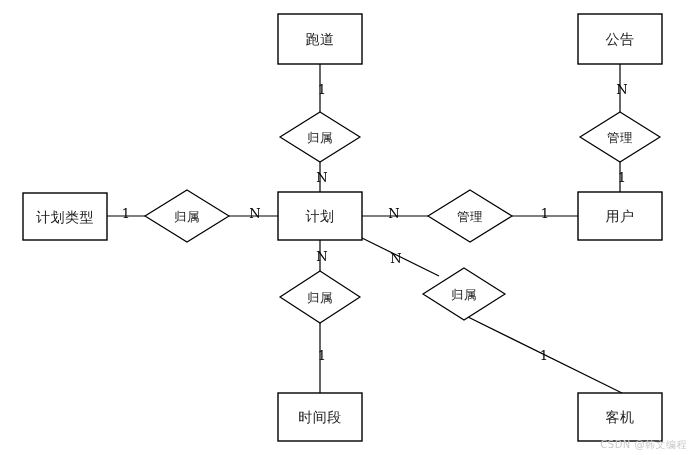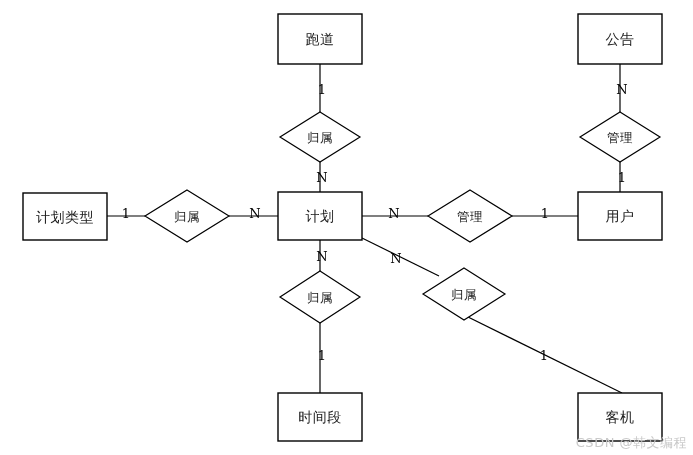--- a/index.html
+++ b/index.html
@@ -60,21 +60,21 @@
     font-size: 13px;
     fill: #000000;
     text-anchor: middle;
     dominant-baseline: middle;
   }
   .watermark-text {
     position: absolute;
     right: 6px;
     bottom: 3px;
     font-family: "DejaVu Sans", "Liberation Sans", sans-serif;
-    font-size: 13px;
+    font-size: 10px;
     color: #c9c9c9;
     letter-spacing: 0.5px;
     white-space: nowrap;
     user-select: none;
   }
 </style>
 </head>
 <body>
 
 <div id="diagram-root">

